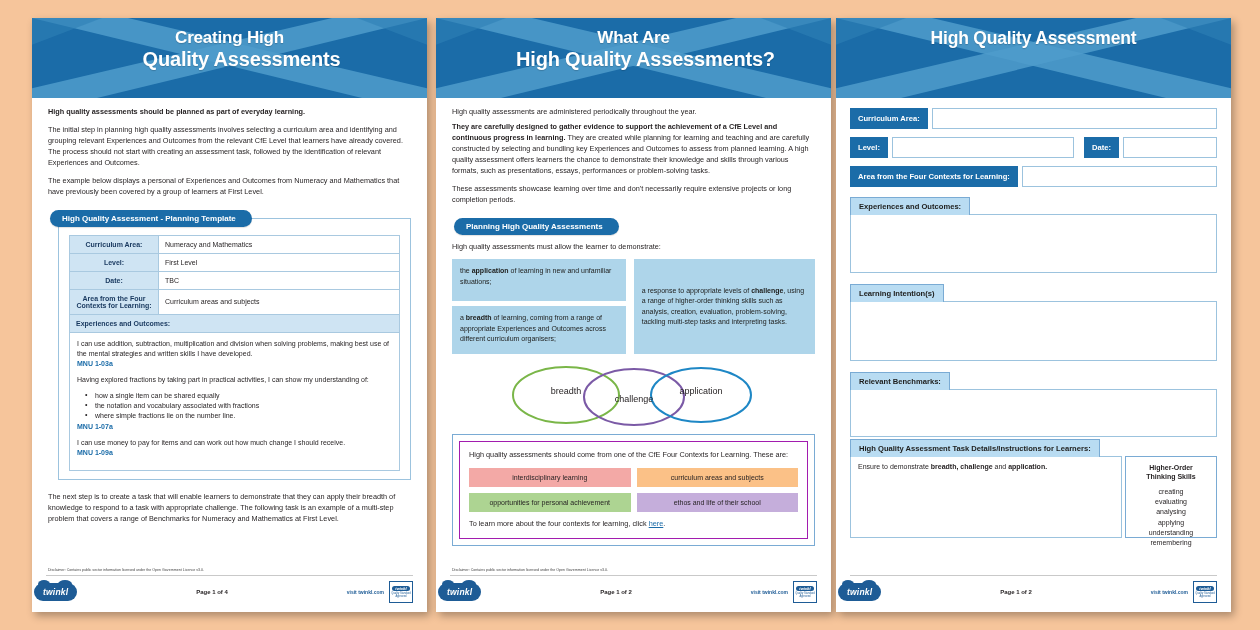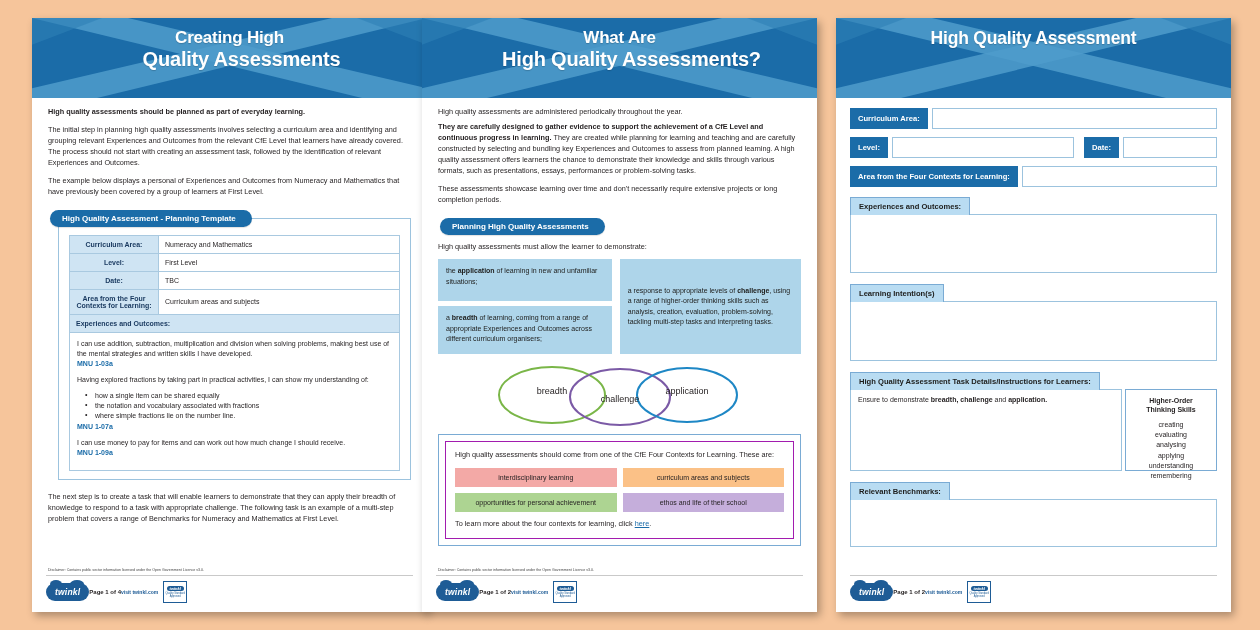--- a/index.html
+++ b/index.html
@@ -10,21 +10,21 @@
   }
   .stage{position:relative;width:1260px;height:630px;}
 
   
   .page{
     position:absolute;top:18px;height:594px;background:#ffffff;
     box-shadow:3px 4px 8px rgba(0,0,0,.30);
     overflow:hidden;
   }
   #page1{left:32px;width:395px;}
-  #page2{left:422px;width:395px;}
+  #page2{left:436px;width:395px;}
   #page3{left:836px;width:395px;}
 
   
   .banner{position:relative;height:80px;background:#1b6ca8;overflow:hidden;}
   .banner .sal{position:absolute;left:0;top:0;width:100%;height:100%;}
   .banner h1{
     position:relative;z-index:3;margin:0;padding:0;
     color:#ffffff;text-align:center;font-weight:bold;
     font-size:19px;line-height:1.18;letter-spacing:-.2px;
     padding-top:10px;
@@ -108,21 +108,21 @@
   .hots{
     border:1px solid #7aabd4;width:92px;margin-left:3px;height:82px;box-sizing:border-box;
     text-align:center;font-size:7px;color:#231f20;padding:6px 2px;line-height:1.45;
   }
   .hots .h{font-weight:bold;margin-bottom:6px;line-height:1.3;}
 
   
   .footer{position:absolute;left:0;bottom:0;width:100%;}
   .disc{font-size:3.6px;color:#444;padding:0 16px 2px 16px;line-height:1.3;}
   .fline{border-top:1px solid #c9c9c9;margin:0 14px;}
-  .frow{display:flex;align-items:center;padding:5px 14px 9px 14px;}
+  .frow{display:flex;align-items:center;justify-content:space-between;padding:5px 14px 9px 2px;}
   .twinkl{
     background:#1e5c96;color:#fff;font-weight:bold;font-style:italic;font-size:8.5px;
     padding:4px 9px;border-radius:9px 9px 9px 9px;letter-spacing:.2px;
     position:relative;
   }
   .twinkl:before{content:"";position:absolute;left:4px;top:-3px;width:12px;height:8px;background:#1e5c96;border-radius:50%;}
   .twinkl:after{content:"";position:absolute;right:5px;top:-3px;width:14px;height:8px;background:#1e5c96;border-radius:50%;}
   .twinkl span{position:relative;z-index:2;}
   .pageno{font-size:6px;color:#231f20;font-weight:bold;}
   .rightf{display:flex;align-items:center;gap:5px;}
@@ -350,45 +350,45 @@
       <div style="margin-bottom:9px;">
         <span class="ltab">Experiences and Outcomes:</span>
         <div class="lbox h1"></div>
       </div>
 
       <div style="margin-bottom:9px;">
         <span class="ltab">Learning Intention(s)</span>
         <div class="lbox h2"></div>
       </div>
 
+      <div>
+        <span class="ltab">Relevant Benchmarks:</span>
+        <div class="lbox h3"></div>
+      </div>
+
       <div style="margin-bottom:9px;">
         <span class="ltab">High Quality Assessment Task Details/Instructions for Learners:</span>
         <div class="taskrow">
           <div class="taskmain">
             Ensure to demonstrate <b>breadth, challenge</b> and <b>application.</b>
           </div>
           <div class="hots">
             <div class="h">
               <span>Higher-Order</span><br>
               <span>Thinking Skills</span>
             </div>
             <div>creating</div>
             <div>evaluating</div>
             <div>analysing</div>
             <div>applying</div>
             <div>understanding</div>
             <div>remembering</div>
           </div>
         </div>
       </div>
-
-      <div>
-        <span class="ltab">Relevant Benchmarks:</span>
-        <div class="lbox h3"></div>
-      </div>
     </div>
 
     <div class="footer">
       <div class="fline"></div>
       <div class="frow">
         <div class="twinkl"><span>twinkl</span></div>
         <div class="pageno">Page 1 of 2</div>
         <div class="rightf">
           <div class="visit">visit twinkl.com</div>
           <div class="badge">

